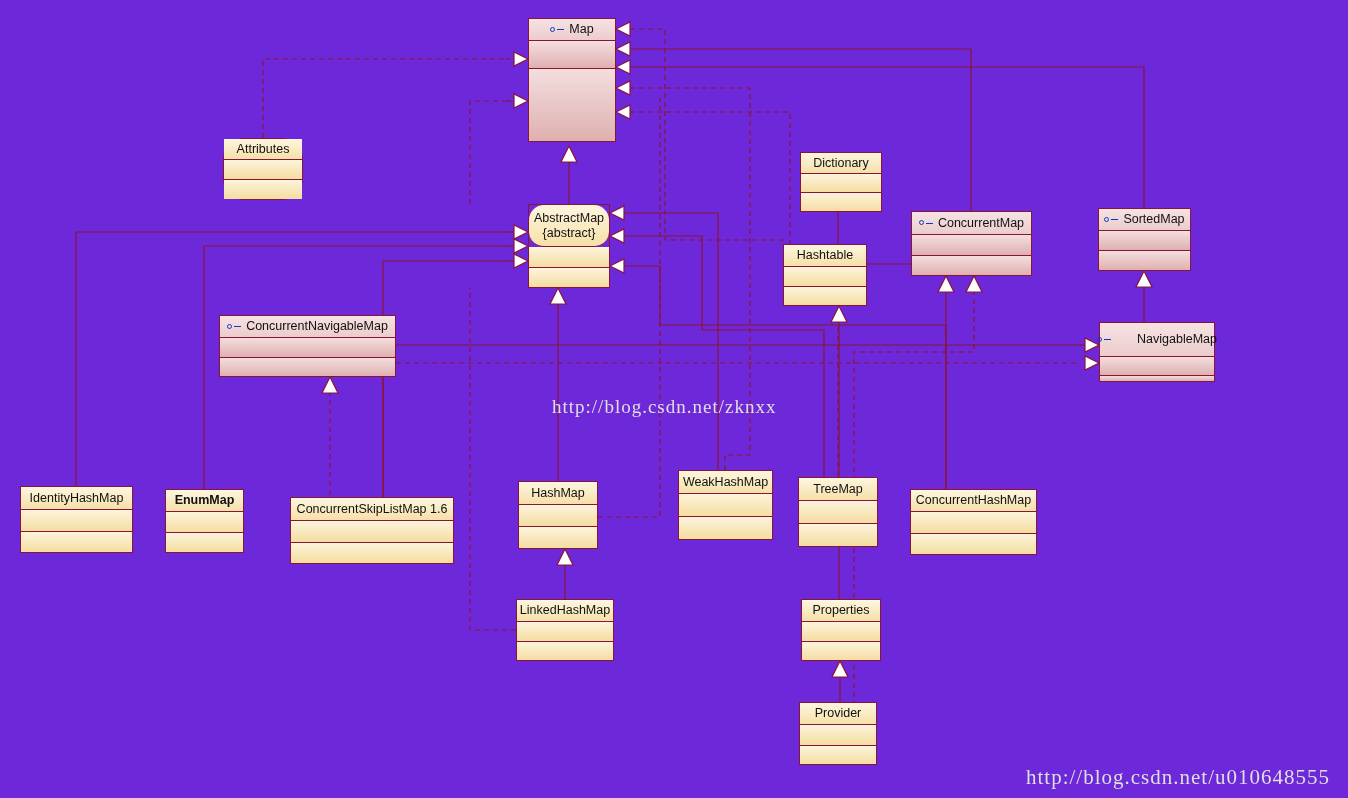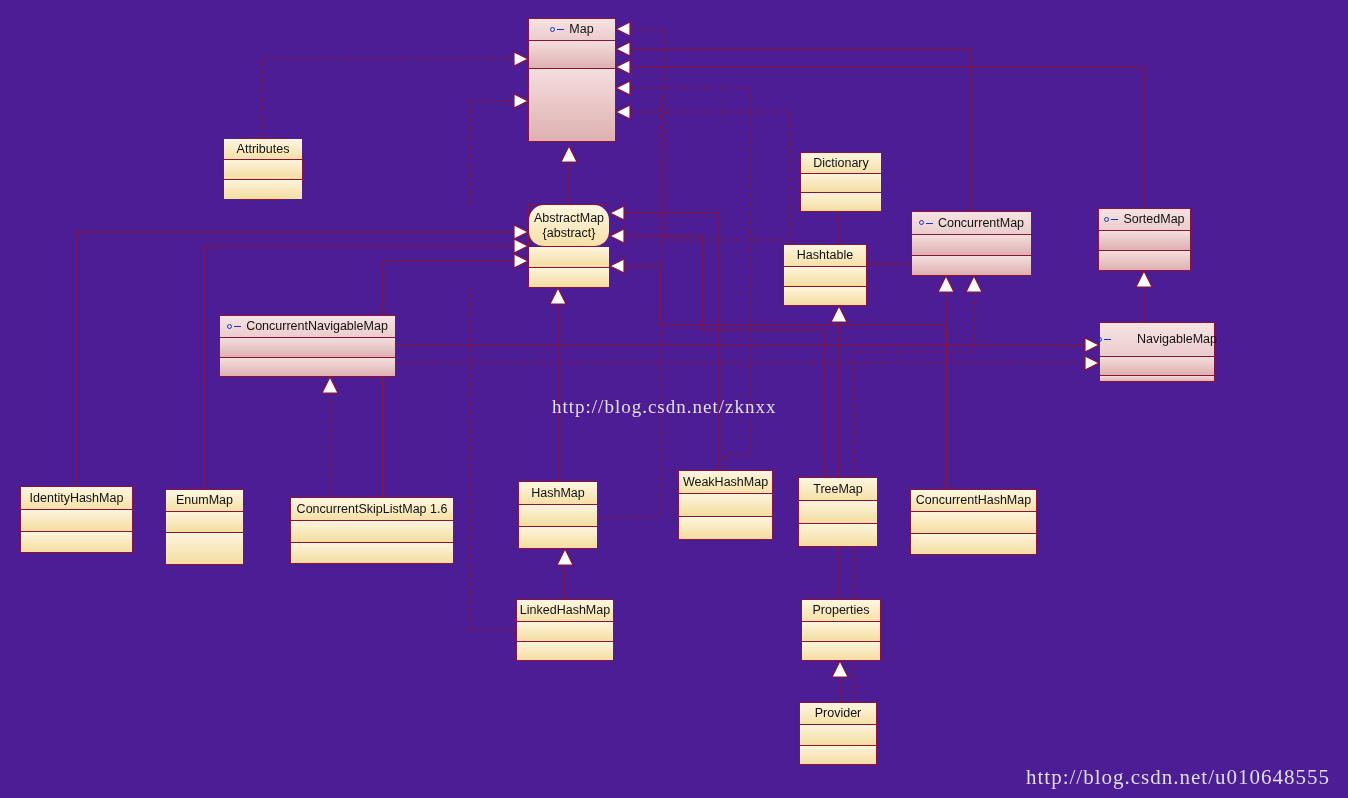--- a/index.html
+++ b/index.html
@@ -4,21 +4,21 @@
 <style>
   html, body {
     margin: 0;
     padding: 0;
     background: #ffffff;
   }
   #canvas {
     position: relative;
     width: 1348px;
     height: 798px;
-    background: #4c1d95;
+    background: #6d28d9;
     font-family: "Liberation Sans", sans-serif;
     overflow: hidden;
   }
   svg.edges {
     position: absolute;
     left: 0;
     top: 0;
     width: 1348px;
     height: 798px;
     pointer-events: none;
@@ -361,21 +361,21 @@
   </div>
 
   <div class="uml-box kind-class" style="left:20px; top:486px; width:113px; height:67px;">
     <div class="uml-title" style="height:23px;">
       <span>IdentityHashMap</span>
     </div>
     <div class="uml-row divider" style="flex:0 0 22px;"></div>
     <div class="uml-row"></div>
   </div>
 
-  <div class="uml-box kind-class" style="left:165px; top:489px; width:79px; height:76px;">
+  <div class="uml-box kind-class" style="left:165px; top:489px; width:79px; height:64px;font-weight:bold;">
     <div class="uml-title" style="height:22px;">
       <span>EnumMap</span>
     </div>
     <div class="uml-row divider" style="flex:0 0 21px;"></div>
     <div class="uml-row"></div>
   </div>
 
   <div class="uml-box kind-class" style="left:290px; top:497px; width:164px; height:67px;">
     <div class="uml-title" style="height:23px;">
       <span>ConcurrentSkipListMap 1.6</span>

